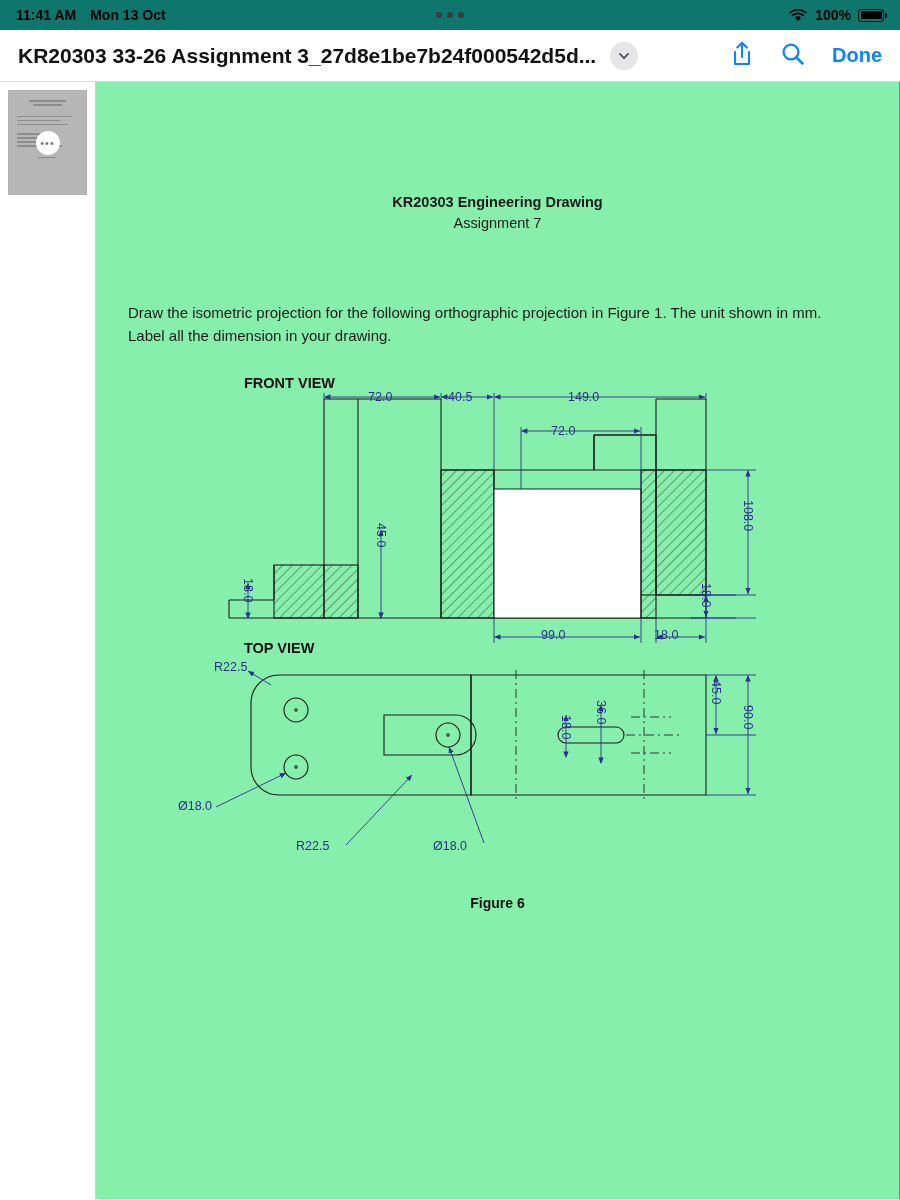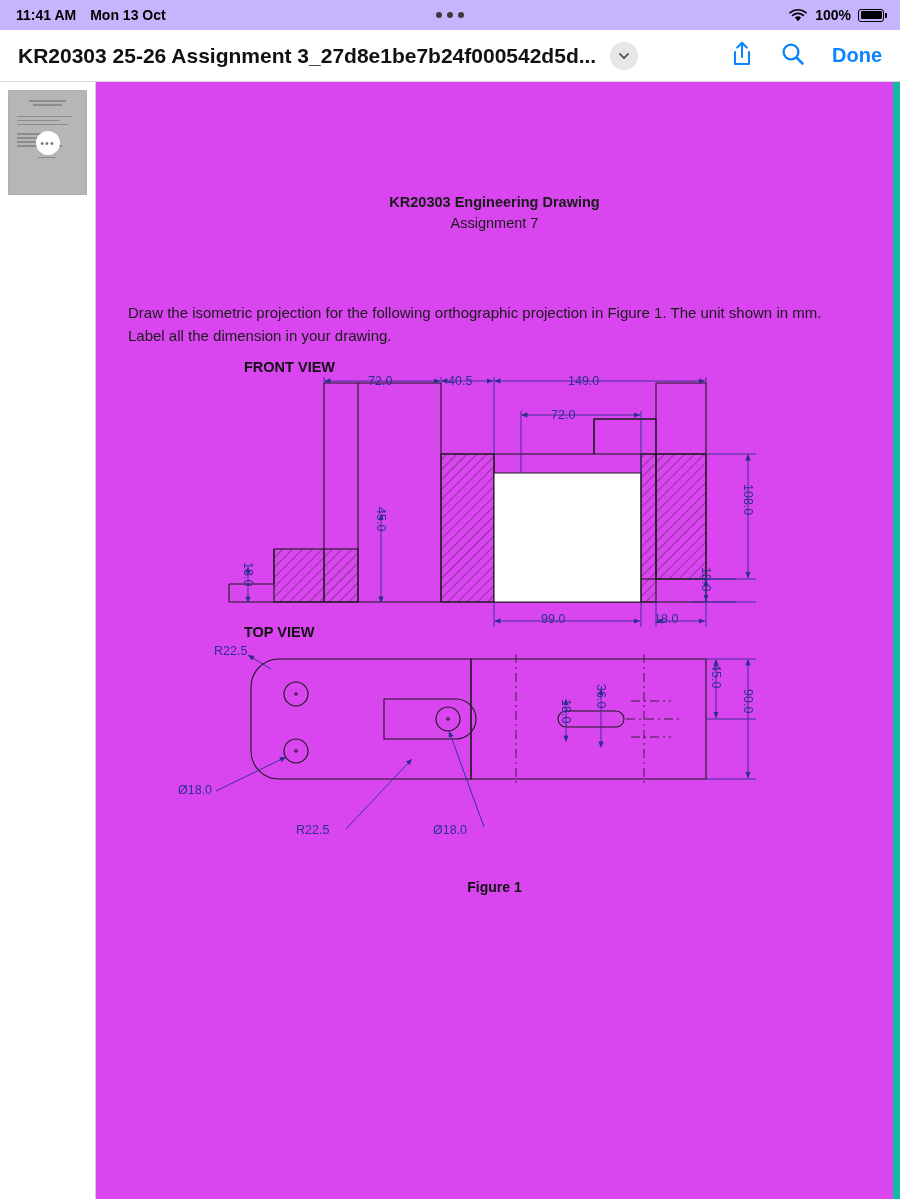--- a/index.html
+++ b/index.html
@@ -12,21 +12,21 @@
 
   
   .statusbar {
     height: 30px;
     display: flex;
     align-items: center;
     padding: 0 16px;
     font-size: 14px;
     font-weight: bold;
     color: #000;
-    background: #c4b5fd;
+    background: #0f766e;
     position: relative;
   }
   .status-left { display: flex; gap: 14px; align-items: center; }
   .status-center {
     position: absolute; left: 0; right: 0; top: 0; bottom: 0;
     display: flex; align-items: center; justify-content: center;
     pointer-events: none;
   }
   .dots { display: flex; gap: 5px; }
   .dots i { width: 6px; height: 6px; border-radius: 50%; background: #3b3b3b; display: block; }
@@ -96,23 +96,23 @@
   .thumb .tline { height: 1.5px; background: #8d8d8d; margin-bottom: 2.5px; }
   .thumb .tbadge {
     position: absolute; left: 50%; top: 50%; transform: translate(-50%,-50%);
     width: 24px; height: 24px; border-radius: 50%; background: #fff;
     display: flex; align-items: center; justify-content: center;
     font-size: 11px; color: #777; letter-spacing: 1px;
   }
 
   .pagearea {
     flex: 1;
-    background: #d946ef;
+    background: #86efac;
     border-left: 1px solid #cfcfcf;
-    border-right: 7px solid #14b8a6;
+    border-right: 1px solid #14b8a6;
     position: relative;
     overflow: hidden;
   }
   .scrollbar {
     position: absolute; right: 0; top: 0; width: 6px; height: 100%;
     background: transparent;
   }
 
   .page {
     position: absolute;
@@ -123,21 +123,21 @@
   .hdr { text-align: center; margin-top: 110px; font-size: 14.5px; color: #1a1a1a; line-height: 1.45; }
   .hdr .l1 { font-weight: bold; }
   .prompt {
     margin: 68px 40px 0 32px;
     font-size: 15px; color: #1a1a1a; line-height: 1.5;
   }
 
   .viewlabel { font-weight: bold; font-size: 14.5px; color: #111; }
 
   
-  .drawing { position: relative; margin-top: 12px; height: 560px; }
+  .drawing { position: relative; margin-top: 28px; height: 560px; }
   .dim { position: absolute; color: #2b2f8f; font-size: 12.5px; white-space: nowrap; }
   .dim.v { writing-mode: vertical-rl; }
   .figcap { text-align: center; font-weight: bold; font-size: 14px; color: #111; }
 </style>
 </head>
 <body>
 
 <div class="statusbar">
   <div class="status-left">
     <span>11:41 AM</span>
@@ -157,21 +157,21 @@
       <path d="M2.1 4.6 A12.3 12.3 0 0 1 17.9 4.6" fill="none" stroke="#000" stroke-width="1.7" stroke-linecap="round"></path>
     </svg>
     <span>100%</span>
     <span class="battery">
         <i></i>
       </span>
   </div>
 </div>
 
 <div class="navbar">
-  <div class="doc-title">KR20303 25-26 Assignment 3_27d8e1be7b24f000542d5d...</div>
+  <div class="doc-title">KR20303 33-26 Assignment 3_27d8e1be7b24f000542d5d...</div>
   <div class="chev">
     <svg width="14" height="14" viewBox="0 0 14 14">
         <path d="M3 5 L7 9.2 L11 5" fill="none" stroke="#4a4a4f" stroke-width="1.8" stroke-linecap="round" stroke-linejoin="round"></path>
       </svg>
   </div>
   <div class="nav-right">
     <span>
       <svg width="24" height="28" viewBox="0 0 24 28">
         <path d="M12 3 L12 17" stroke="#0a84ff" stroke-width="2.1" stroke-linecap="round" fill="none"></path>
         <path d="M7.2 7.6 L12 2.8 L16.8 7.6" stroke="#0a84ff" stroke-width="2.1" fill="none" stroke-linecap="round" stroke-linejoin="round"></path>
@@ -379,19 +379,19 @@
 
         <div class="dim" style="left:118px; top:285px;">R22.5</div>
         <div class="dim" style="left:82px; top:424px;">Ø18.0</div>
         <div class="dim" style="left:200px; top:464px;">R22.5</div>
         <div class="dim" style="left:337px; top:464px;">Ø18.0</div>
         <div class="dim v" style="left:498px; top:325px;">36.0</div>
         <div class="dim v" style="left:463px; top:340px;">18.0</div>
         <div class="dim v" style="left:613px; top:305px;">45.0</div>
         <div class="dim v" style="left:645px; top:330px;">90.0</div>
 
-        <div class="figcap" style="position:absolute; left:0; right:0; top:520px;">Figure 1</div>
+        <div class="figcap" style="position:absolute; left:0; right:0; top:520px;">Figure 6</div>
       </div>
 
     </div>
     <div class="scrollbar"></div>
   </div>
 </div>
 
 </body></html>

